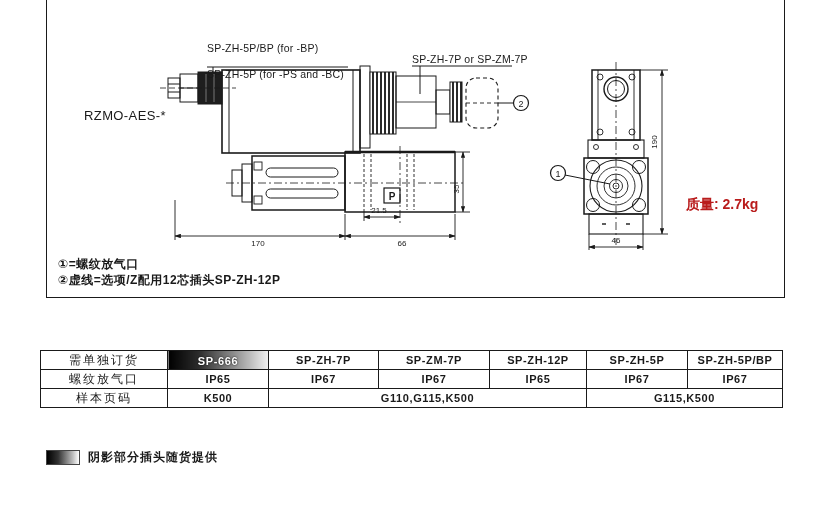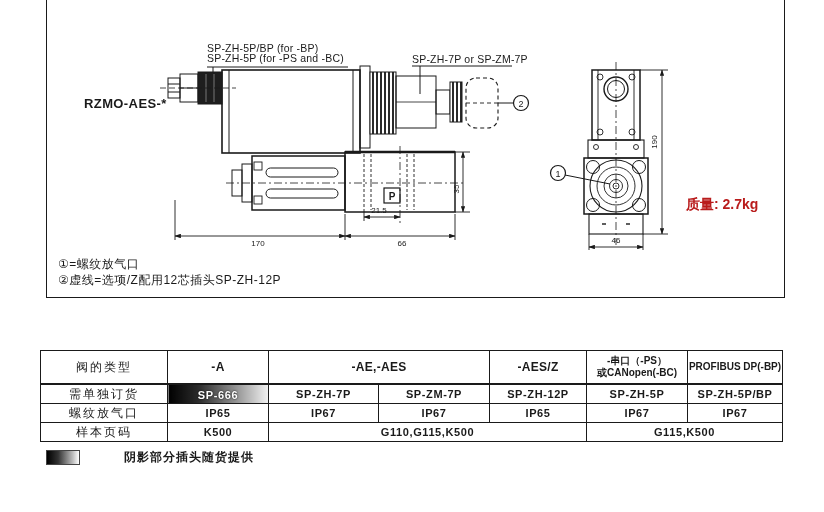--- a/index.html
+++ b/index.html
@@ -4,23 +4,23 @@
 <style>
   html,body{margin:0;padding:0;background:#fff;}
   body{font-family:"Liberation Sans","DejaVu Sans",sans-serif;color:#1a1a1a;}
   #page{position:relative;width:824px;height:512px;background:#ffffff;overflow:hidden;}
 
   
   #draw-frame{position:absolute;left:46px;top:-4px;width:737px;height:301px;
     border-left:1.5px solid #1a1a1a;border-right:1.5px solid #1a1a1a;border-bottom:1.5px solid #1a1a1a;}
   #draw-svg{position:absolute;left:0;top:0;}
 
-  .model-label{position:absolute;left:84px;top:96px;font-size:13px;font-weight:700;letter-spacing:.4px;}
+  .model-label{position:absolute;left:84px;top:108px;font-size:13px;font-weight:400;letter-spacing:.4px;}
   .conn-label{position:absolute;font-size:10.5px;letter-spacing:.2px;white-space:nowrap;}
-  .note{position:absolute;left:58px;font-size:12px;font-weight:normal;letter-spacing:.5px;white-space:nowrap;}
+  .note{position:absolute;left:58px;font-size:12px;font-weight:bold;letter-spacing:.5px;white-space:nowrap;}
   .mass{position:absolute;left:686px;top:196px;font-size:14px;font-weight:bold;color:#b91c1c;white-space:nowrap;}
 
   
   .sec-head{position:absolute;left:42px;top:326px;display:flex;align-items:flex-start;}
   .sec-num{width:18px;height:16px;border:1.2px solid #333;font-size:11.5px;text-align:center;line-height:16px;}
   .sec-title{margin-left:8px;font-size:13.5px;font-weight:bold;letter-spacing:1px;}
   .sec-sub{margin-left:4px;font-size:9.5px;font-weight:bold;padding-top:4px;letter-spacing:1px;}
 
   
   table.conn{position:absolute;left:40px;top:350px;border-collapse:collapse;table-layout:fixed;
@@ -30,21 +30,21 @@
   tr.rw td{height:18px;}
   tr.last td{border-bottom:1.5px solid #1a1a1a;}
   .zh{font-size:12px;letter-spacing:2px;}
   .colh{font-size:12px;font-weight:bold;letter-spacing:.3px;}
   .colh-sm{font-size:10px;font-weight:bold;line-height:1.25;letter-spacing:0;}
   .val{font-size:11px;font-weight:bold;letter-spacing:.6px;}
   td.shade{background:linear-gradient(90deg,#000 0%,#2b2b2b 30%,#9a9a9a 70%,#f2f2f2 100%);}
   td.shade .val{color:#fff;text-shadow:0 0 2px #000;}
 
   
-  .legend{position:absolute;left:46px;top:449px;display:flex;align-items:center;gap:36px;}
+  .legend{position:absolute;left:46px;top:449px;display:flex;align-items:center;}
   .legend-swatch{width:32px;height:13px;border:1px solid #444;
     background:linear-gradient(90deg,#000 0%,#333 35%,#bbb 80%,#fff 100%);}
   .legend-text{margin-left:8px;font-size:12px;font-weight:bold;letter-spacing:1px;}
 
   svg text{font-family:"Liberation Sans","DejaVu Sans",sans-serif;fill:#1a1a1a;}
   .dim{font-size:8px;}
 </style>
 </head>
 <body>
 
@@ -188,49 +188,38 @@
     <text x="558" y="176.5" text-anchor="middle" font-size="9">1</text>
 
     <g stroke="#1a1a1a" fill="none">
       <circle cx="521" cy="103" r="7.5" stroke-width="1.2"></circle>
     </g>
     <text x="521" y="106.5" text-anchor="middle" font-size="9">2</text>
   </svg>
 
   <div class="model-label">RZMO-AES-*</div>
   <div class="conn-label" style="left:207px;top:42px;">SP-ZH-5P/BP (for -BP)</div>
-  <div class="conn-label" style="left:207px;top:52px;">SP-ZH-5P (for -PS and -BC)</div>
+  <div class="conn-label" style="left:207px;top:68px;">SP-ZH-5P (for -PS and -BC)</div>
   <div class="conn-label" style="left:412px;top:53px;">SP-ZH-7P or SP-ZM-7P</div>
   <div class="mass">质量: 2.7kg</div>
   <div class="note" style="top:256px;">①=螺纹放气口</div>
   <div class="note" style="top:272px;">②虚线=选项/Z配用12芯插头SP-ZH-12P</div>
 
 
   <table class="conn">
     <colgroup>
       <col style="width:127px">
         <col style="width:101px">
         <col style="width:110px">
       <col style="width:111px">
         <col style="width:97px">
         <col style="width:101px">
         <col style="width:95px">
     </colgroup>
     <tbody>
-        <tr class="hd">
-      <td class="zh">阀的类型</td>
-      <td class="colh">-A</td>
-      <td class="colh" colspan="2">-AE,-AES</td>
-      <td class="colh">-AES/Z</td>
-      <td>
-        <div class="colh-sm">-串口（-PS）</div>
-        <div class="colh-sm">或CANopen(-BC)</div>
-      </td>
-      <td class="colh-sm">PROFIBUS DP(-BP)</td>
-    </tr>
     <tr class="rw">
       <td class="zh">需单独订货</td>
       <td class="shade"><span class="val">SP-666</span></td>
       <td class="val">SP-ZH-7P</td>
       <td class="val">SP-ZM-7P</td>
       <td class="val">SP-ZH-12P</td>
       <td class="val">SP-ZH-5P</td>
       <td class="val">SP-ZH-5P/BP</td>
     </tr>
     <tr class="rw">

